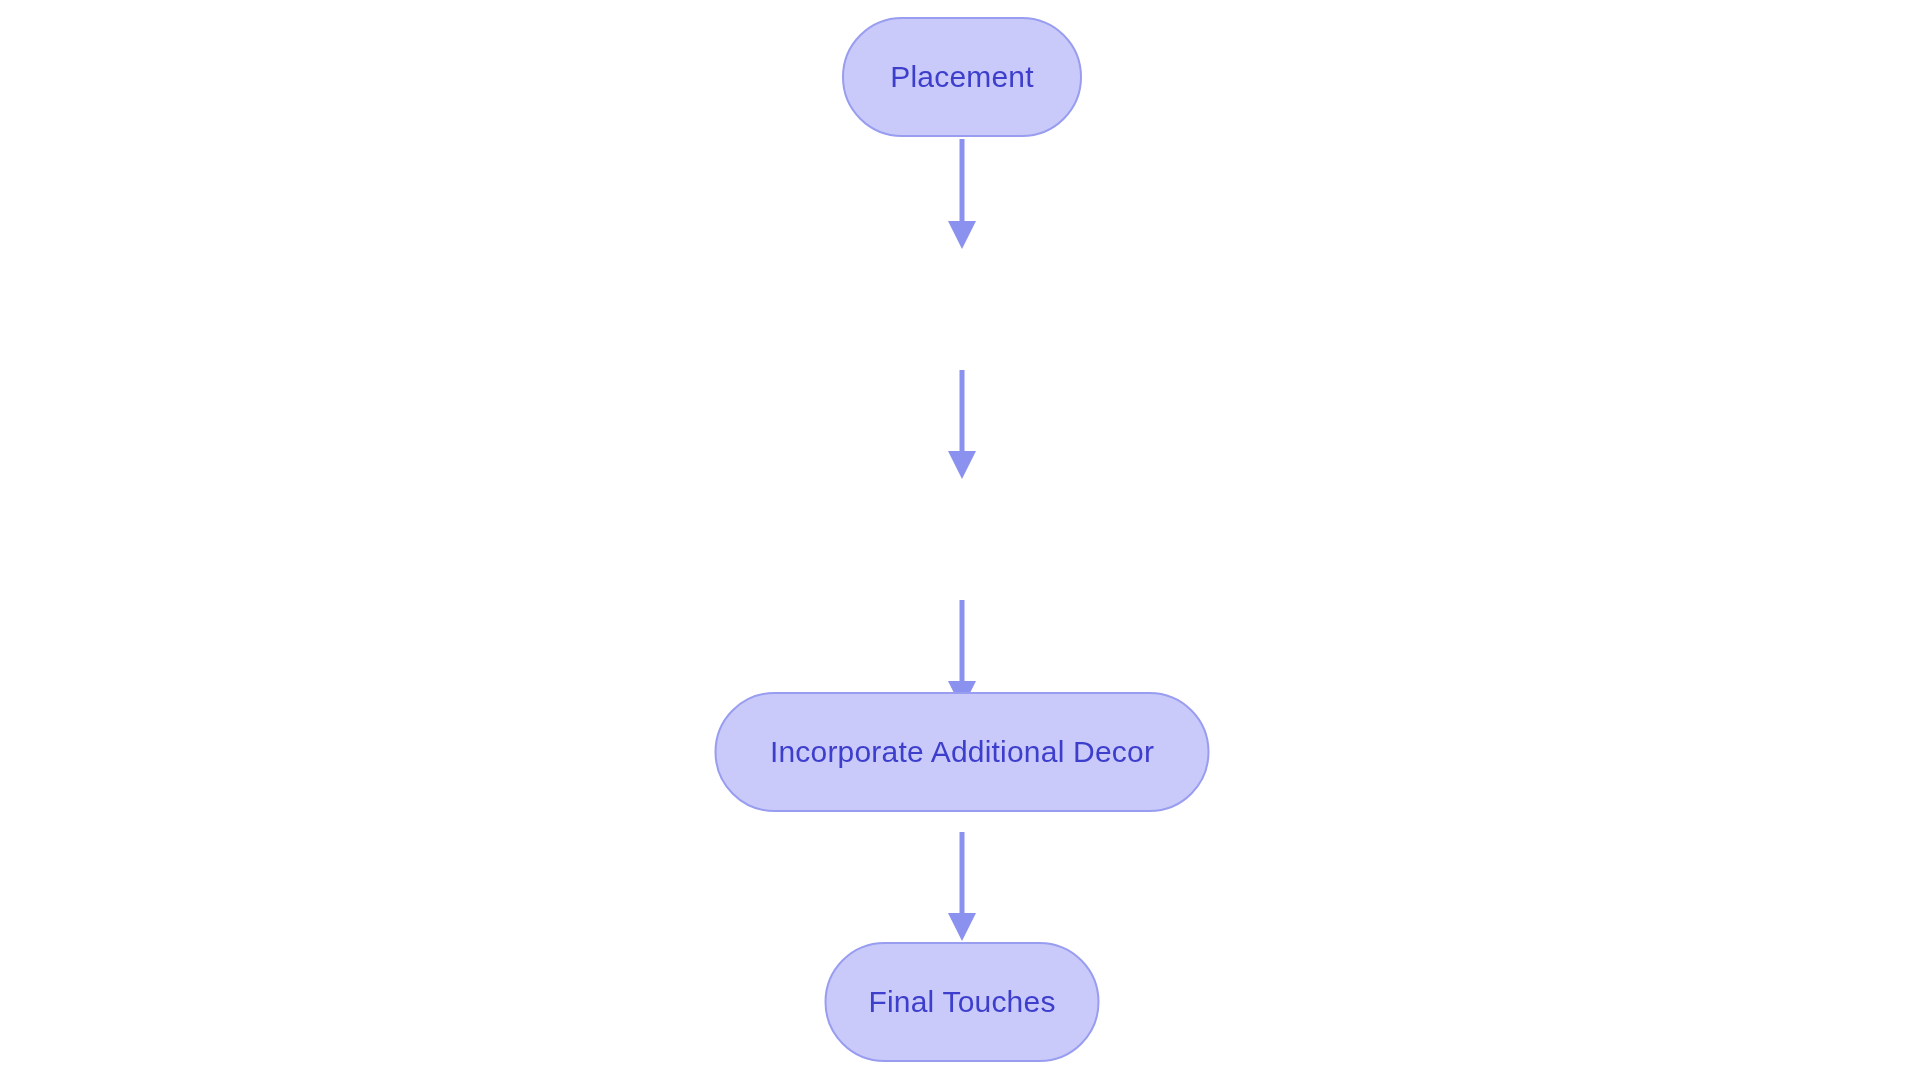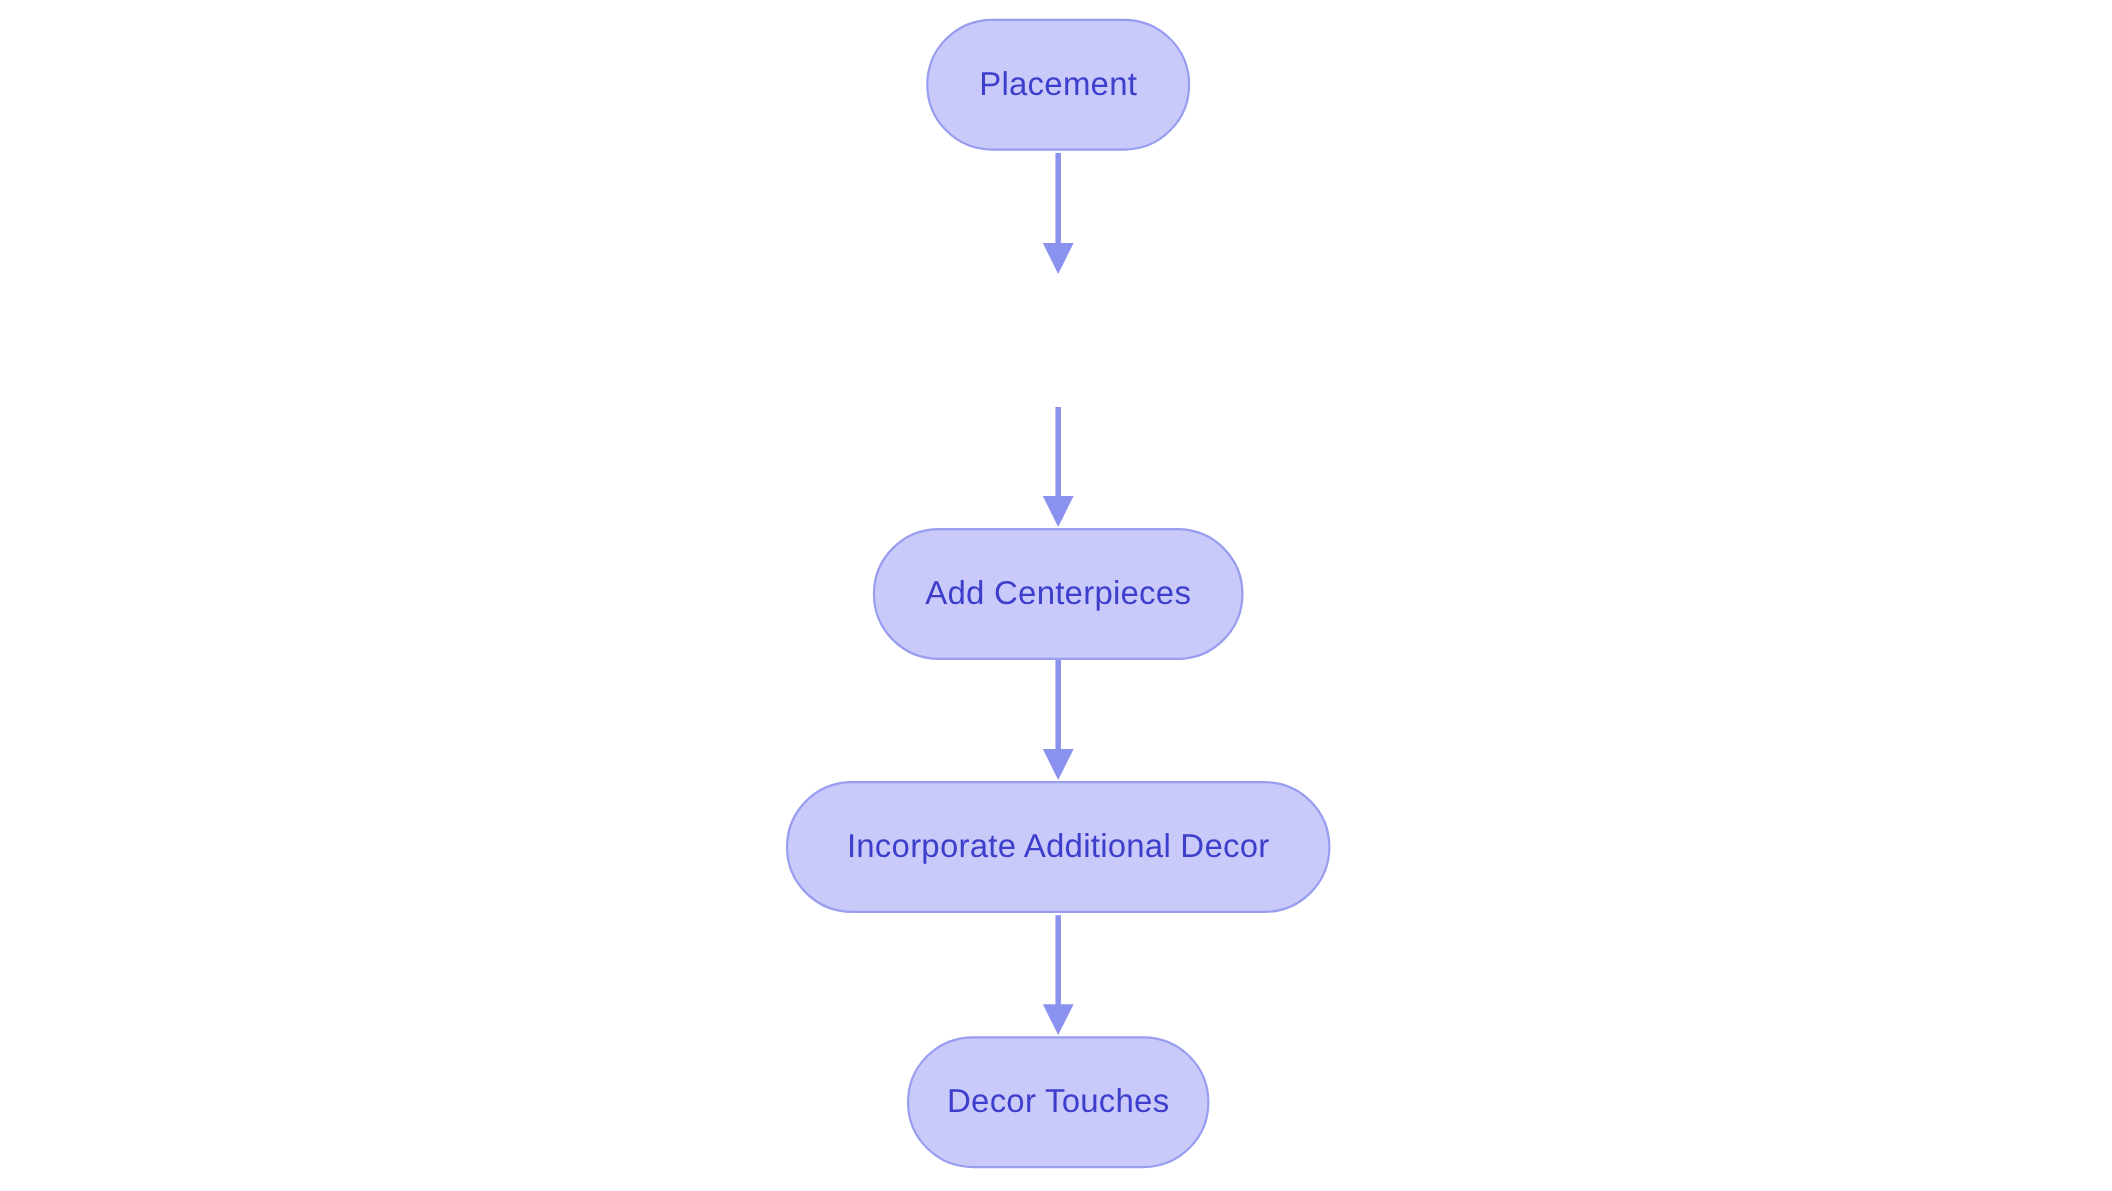--- a/index.html
+++ b/index.html
@@ -52,21 +52,21 @@
   }
   .node .label {
     color: var(--node-text);
     font-size: 30px;
     font-weight: 400;
     letter-spacing: 0.2px;
   }
   .node-1 { top: 17px;  width: 240px; }
   .node-2 { top: 250px; width: 208px; }
   .node-3 { top: 480px; width: 337px; }
-  .node-4 { top: 710px; width: 495px; }
+  .node-4 { top: 692px; width: 495px; }
   .node-5 { top: 942px; width: 275px; }
 </style>
 </head>
 <body>
 
 <div class="canvas">
 
   <svg class="edges" viewBox="0 0 1920 1083" aria-hidden="true">
     <g>
       <line x1="962" y1="139" x2="962" y2="222"></line>
@@ -84,25 +84,22 @@
       <line x1="962" y1="832" x2="962" y2="914"></line>
       <polygon points="948,913 976,913 962,941"></polygon>
     </g>
   </svg>
 
   <div class="node node-1">
     <span class="label">Placement</span>
   </div>
 
 
-  <div class="node node-3">
-    <span class="label">Add Centerpieces</span>
-  </div>
 
   <div class="node node-4">
     <span class="label">Incorporate Additional Decor</span>
   </div>
 
   <div class="node node-5">
-    <span class="label">Decor Touches</span>
+    <span class="label">Final Touches</span>
   </div>
 
 </div>
 
 </body></html>

